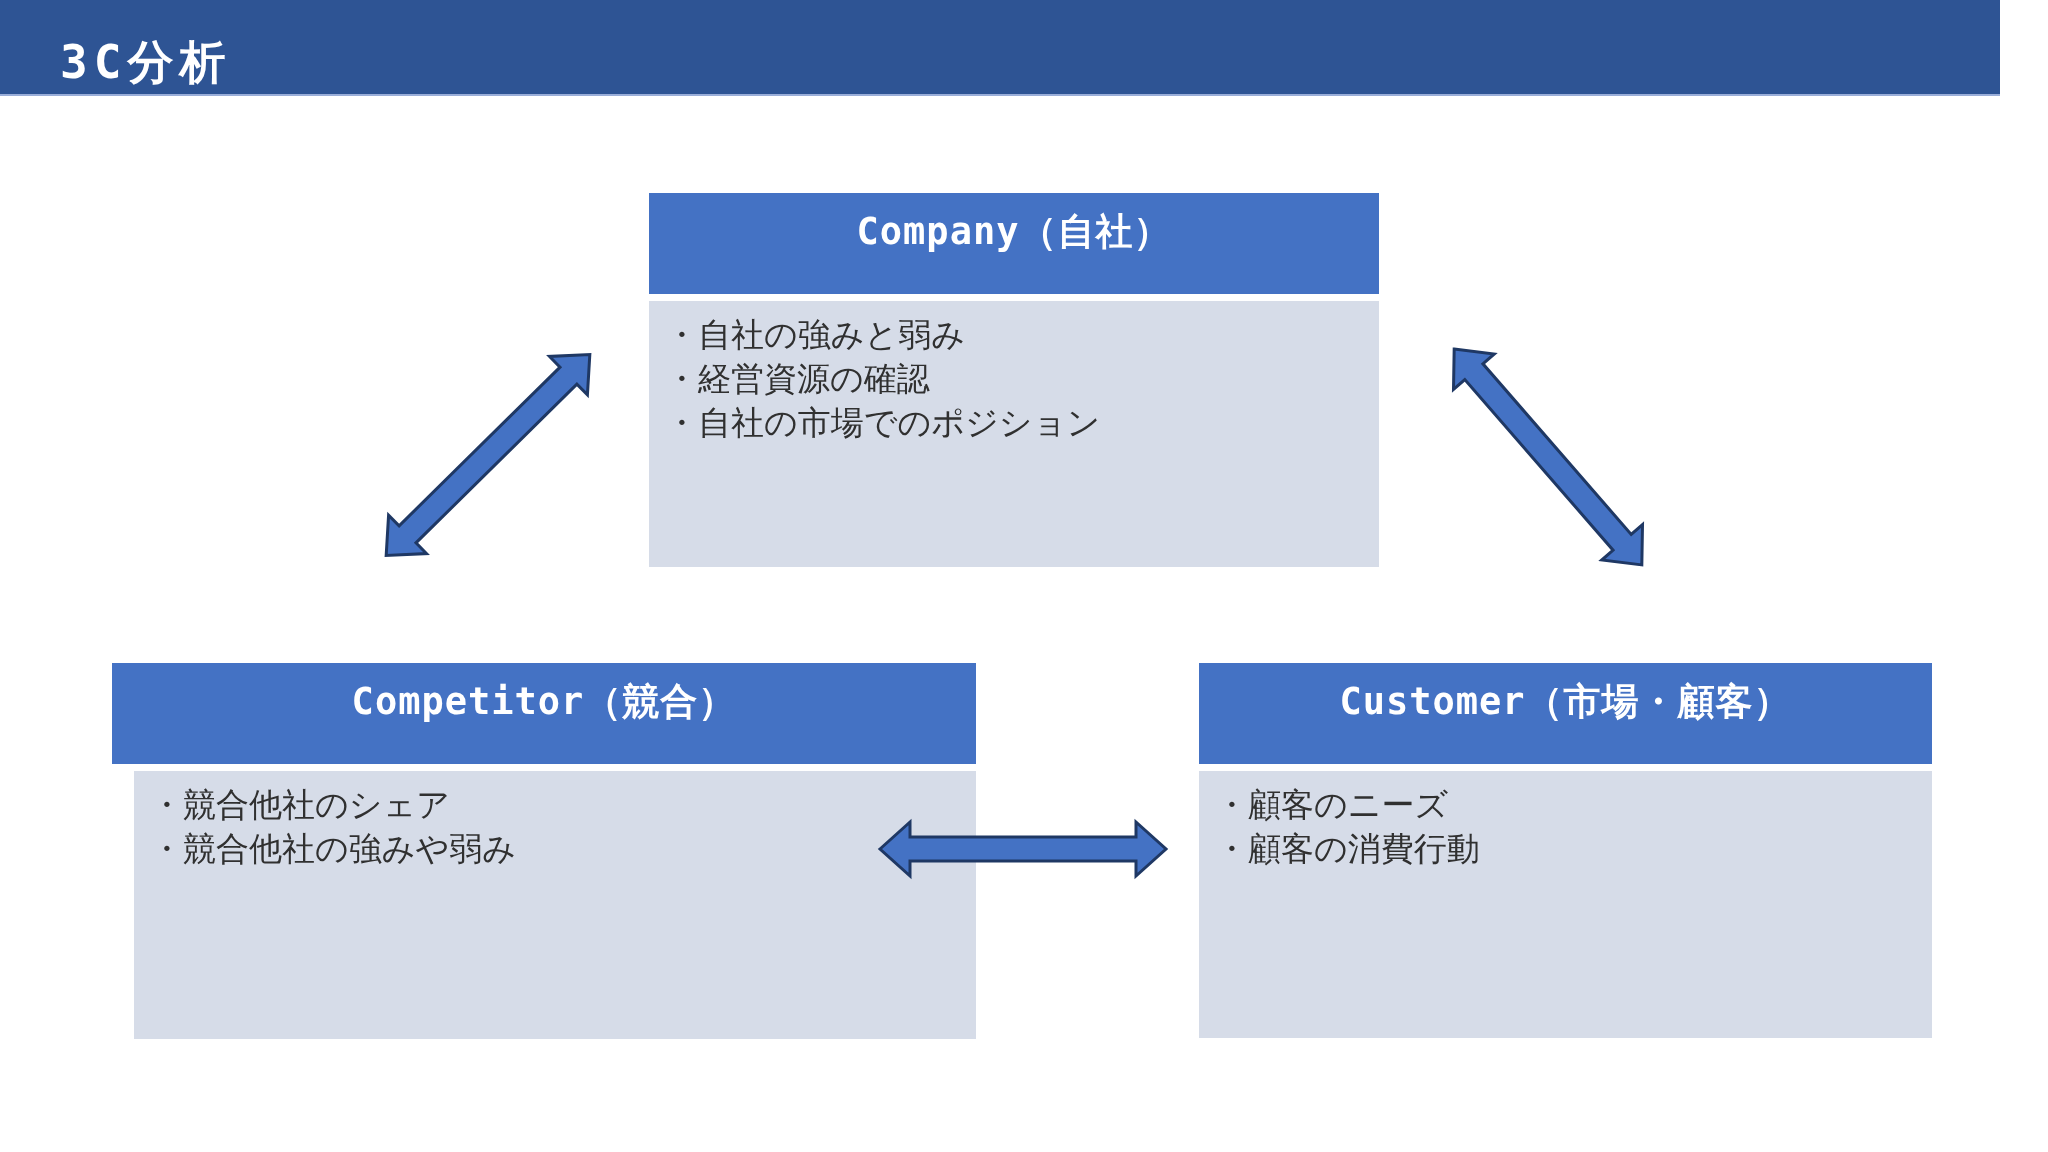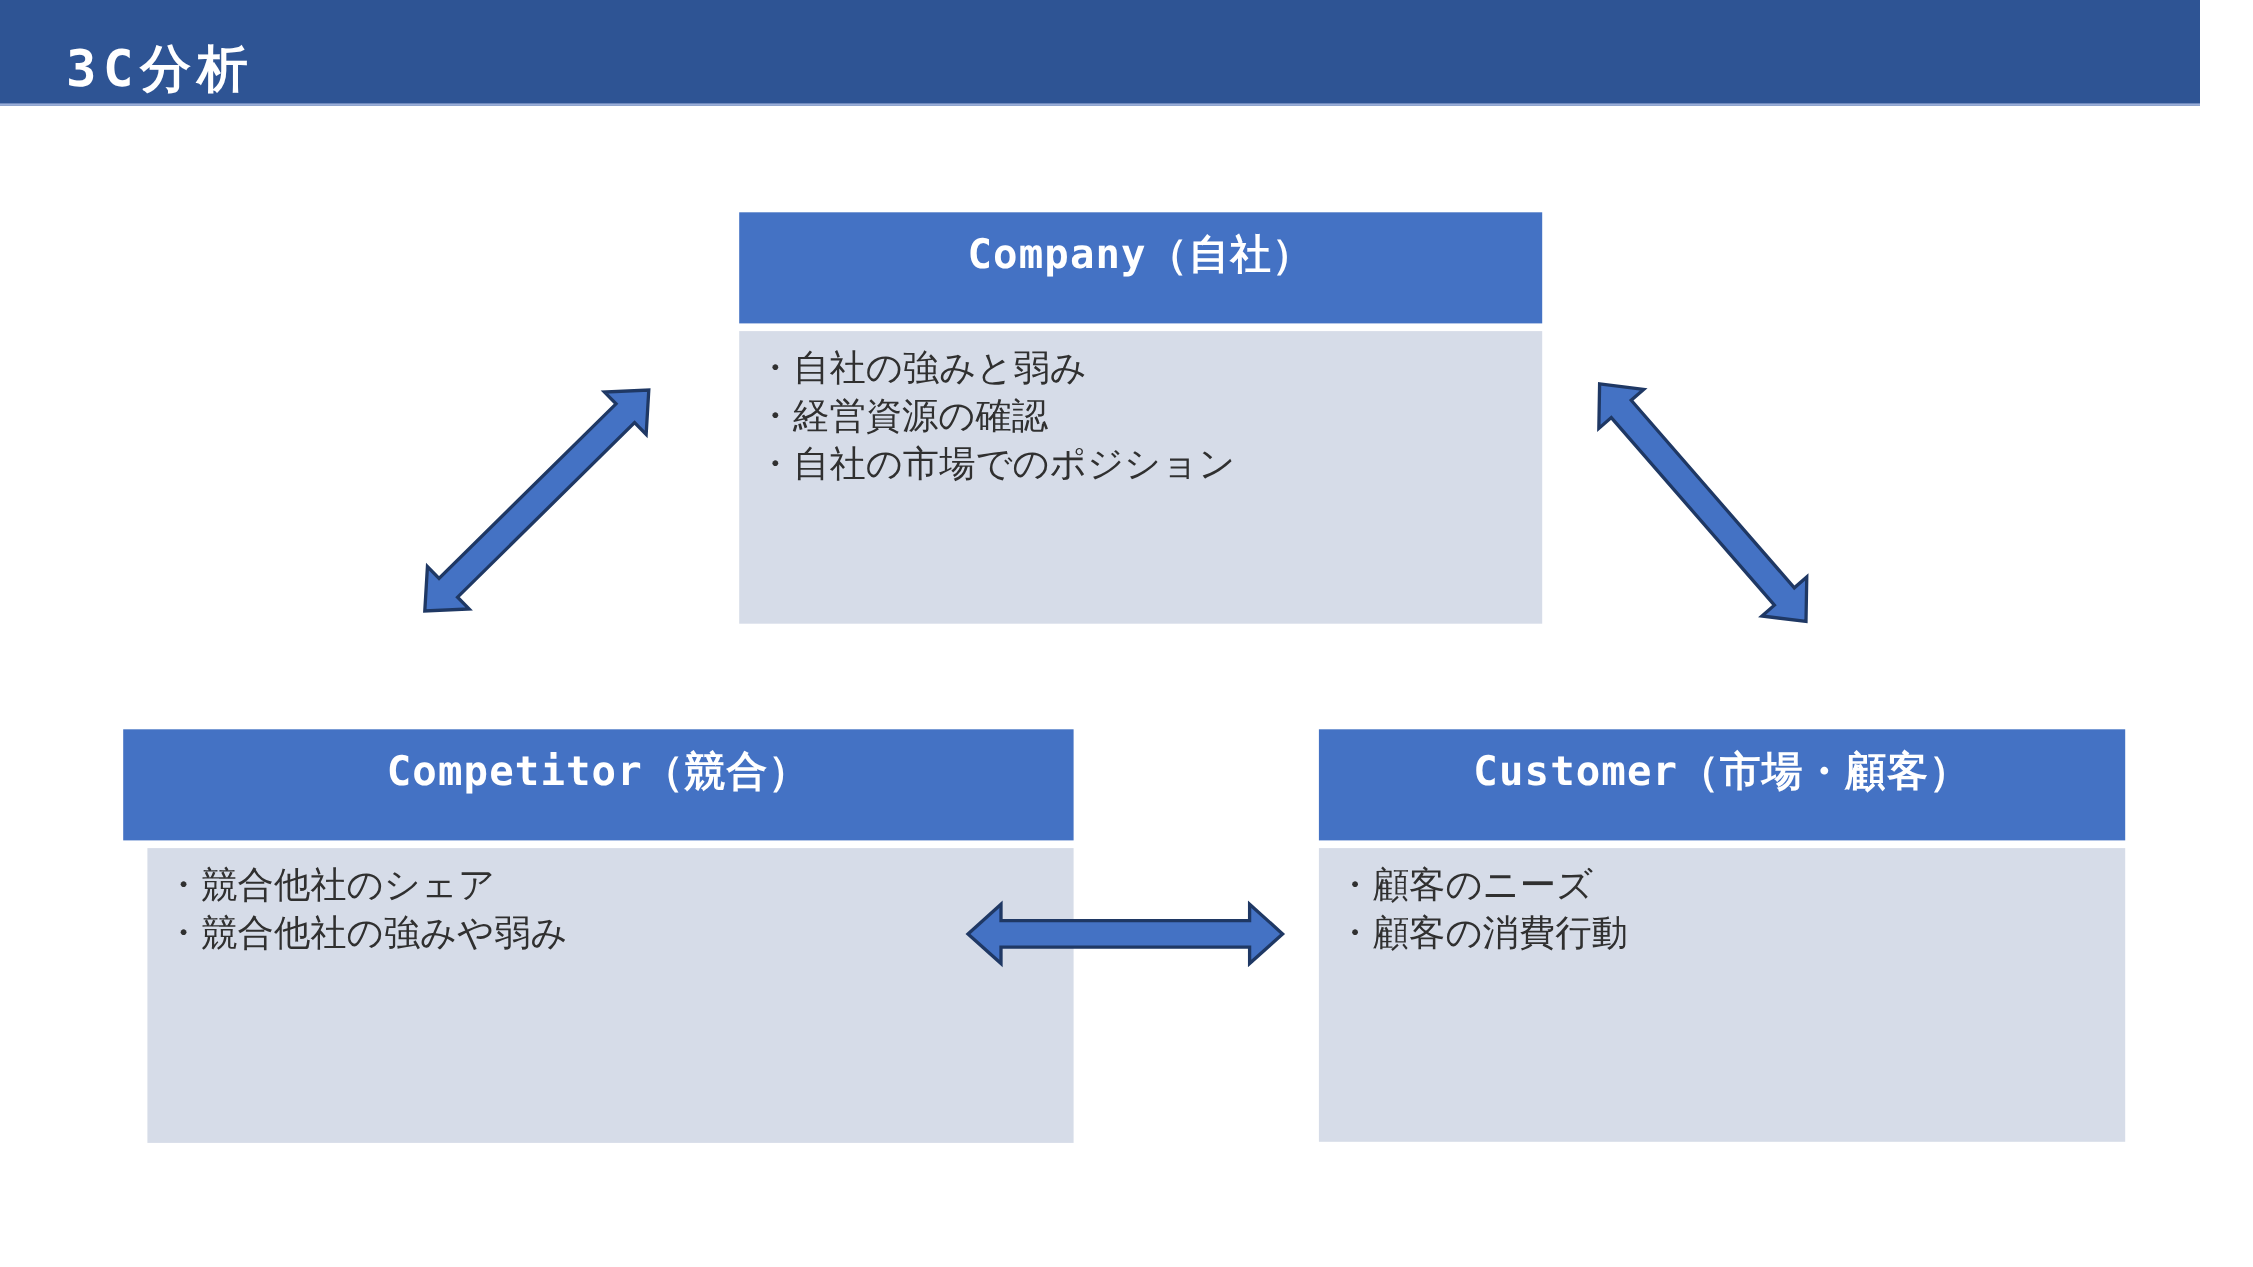--- a/index.html
+++ b/index.html
@@ -32,24 +32,24 @@
     font-size:37px;font-weight:bold;
     letter-spacing:1px;
   }
   .cbox .bd{
     background:var(--box-body,#D6DCE8);
     margin-top:7px;
     box-sizing:border-box;
     padding:12px 16px;
     color:var(--body-text,#303030);
     font-size:33px;line-height:1.34;
-    font-family:Liberation Serif, serif;
+    font-family:Liberation Sans, sans-serif;
   }
   .cbox .bd div{white-space:nowrap;}
-  #box-company{left:672px;top:193px;width:730px;}
+  #box-company{left:649px;top:193px;width:730px;}
   #box-company .bd{height:266px;}
   #box-competitor{left:112px;top:663px;width:864px;}
   #box-competitor .bd{height:268px;margin-left:22px;}
   #box-customer{left:1199px;top:663px;width:733px;}
   #box-customer .bd{height:267px;}
   .arrow{position:absolute;width:290px;height:58px;}
   .arrow svg{display:block;width:100%;height:100%;overflow:visible;}
   .arrow polygon{
     fill:var(--arrow-fill,#4472C4);
     stroke:var(--arrow-outline,#1F3864);

